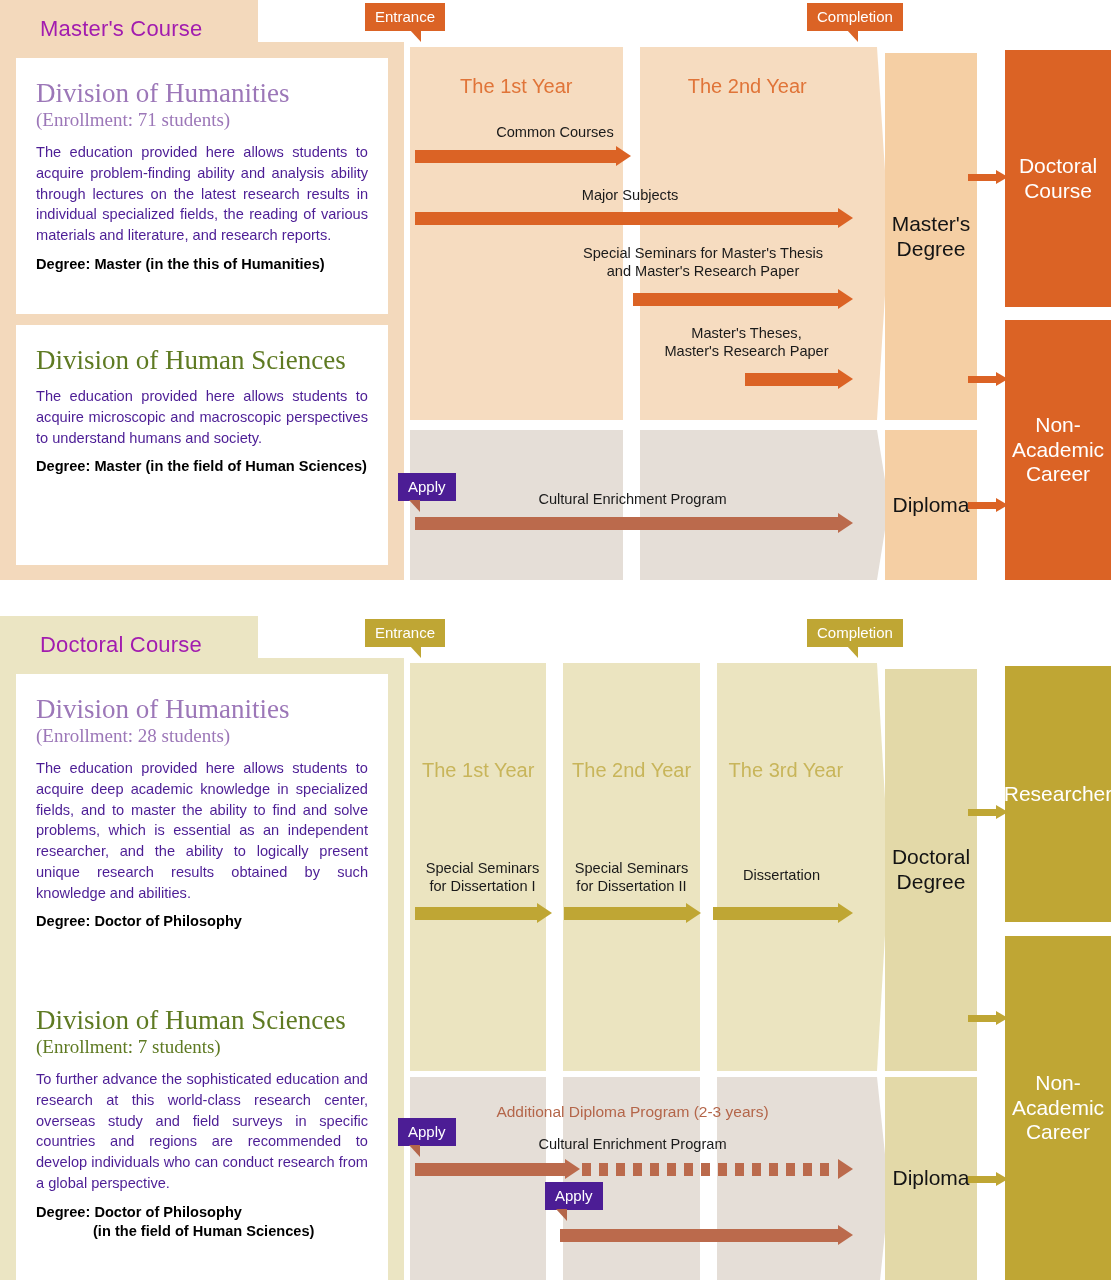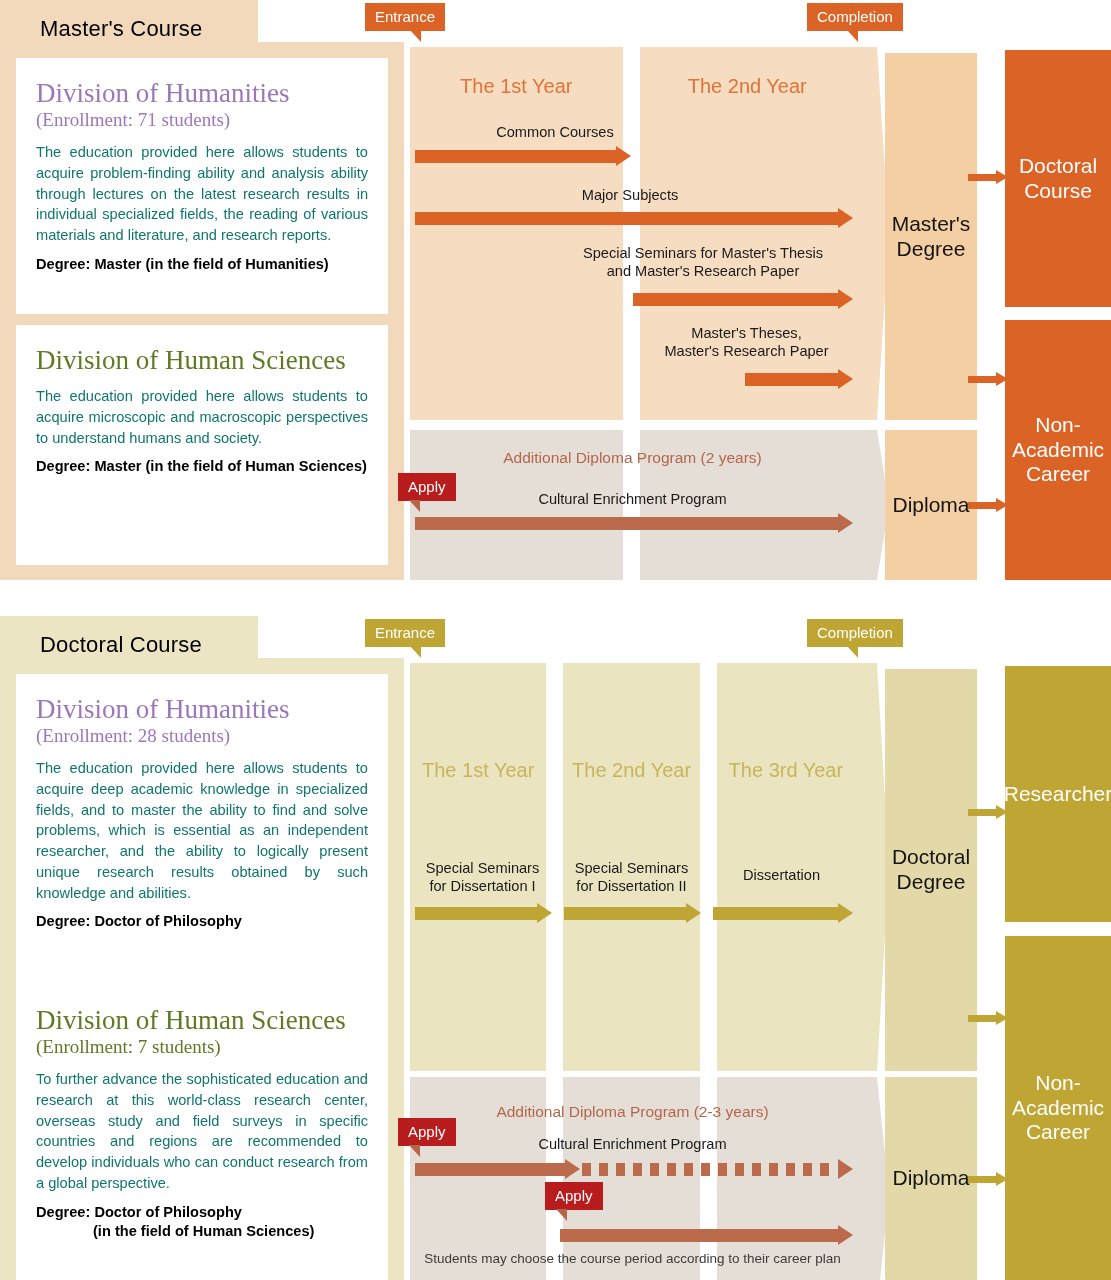--- a/index.html
+++ b/index.html
@@ -11,41 +11,41 @@
   .section{position:absolute;left:0;width:1111px;}
   
   .sec-bg{position:absolute;left:0;top:0;}
   .sec-bg.master{background:#F3D9BC;}
   .sec-bg.doctor{background:#EBE5C3;}
 
   
   .sec-title{
     position:absolute;left:0;top:0;height:58px;width:258px;
     display:flex;align-items:center;
-    font-size:22px;color:#000000;padding-left:40px;box-sizing:border-box;
+    font-size:22px;color:#a21caf;padding-left:40px;box-sizing:border-box;
     letter-spacing:.2px;
   }
   .notch{position:absolute;background:#ffffff;}
 
   
   .card{
     position:absolute;background:#ffffff;box-sizing:border-box;
     padding:20px 20px 16px 20px;
   }
   .card h3{
     margin:0;font-family:"Liberation Serif", serif;font-weight:400;
     font-size:27px;line-height:1.12;
   }
   .card .enroll{
     font-family:"Liberation Serif", serif;font-size:19px;margin-top:1px;
   }
   .hum h3,.hum .enroll{color:#9C77B8;}
   .hsci h3,.hsci .enroll{color:#5E7A22;}
   .card p{
-    margin:11px 0 0 0;font-size:14.6px;line-height:1.42;color:#0f766e;
+    margin:11px 0 0 0;font-size:14.6px;line-height:1.42;color:#4c1d95;
     text-align:justify;text-justify:inter-word;hyphens:none;
   }
   .card .degree{
     margin-top:9px;font-size:14.6px;font-weight:bold;color:#000;line-height:1.35;
   }
   .card .degree .ind{display:block;padding-left:57px;}
 
   
   .panel{position:absolute;box-sizing:border-box;}
   .panel .chev{position:absolute;top:0;right:-34px;width:34px;height:100%;}
@@ -87,21 +87,21 @@
 
   
   .tag{position:absolute;color:#fff;font-size:15px;padding:5px 10px 6px 10px;
        box-sizing:border-box;white-space:nowrap;}
   .tag .tail{position:absolute;bottom:-11px;width:0;height:0;
        border-left:11px solid transparent;border-right:0 solid transparent;}
   .tag.t-orange{background:#DB6325;}
   .tag.t-orange .tail{border-top:12px solid #DB6325;}
   .tag.t-olive{background:#BFA634;}
   .tag.t-olive .tail{border-top:12px solid #BFA634;}
-  .tag.t-brick{background:#b91c1c;}
+  .tag.t-brick{background:#4c1d95;}
   .tag.t-brick .tail{border-top:12px solid #B4664A;}
 
   
   .obox{position:absolute;display:flex;align-items:center;justify-content:center;
         text-align:center;box-sizing:border-box;line-height:1.18;}
   .obox.light{font-size:21px;color:#141414;}
   .obox.solid{font-size:21px;color:#ffffff;}
   .m-light{background:#F5CFA4;}
   .m-solid{background:#DB6325;}
   .d-light{background:#E3D9A8;}
@@ -126,21 +126,21 @@
 
   <div class="sec-bg master" style="width:404px;height:580px;"></div>
   <div class="notch" style="left:258px;top:0;width:146px;height:42px;"></div>
 
   <div class="sec-title">Master's Course</div>
 
   <div class="card hum" style="left:16px;top:58px;width:372px;height:256px;">
     <h3>Division of Humanities</h3>
     <div class="enroll">(Enrollment: 71 students)</div>
     <p>The education provided here allows students to acquire problem-finding ability and analysis ability through lectures on the latest research results in individual specialized fields, the reading of various materials and literature, and research reports.</p>
-    <div class="degree">Degree: Master (in the field of Humanities)</div>
+    <div class="degree">Degree: Master (in the this of Humanities)</div>
   </div>
 
   <div class="card hsci" style="left:16px;top:325px;width:372px;height:240px;">
     <h3>Division of Human Sciences</h3>
     <p>The education provided here allows students to acquire microscopic and macroscopic perspectives to understand humans and society.</p>
     <div class="degree">Degree: Master (in the field of Human Sciences)</div>
   </div>
 
   <div class="panel master-panel" style="left:410px;top:47px;width:445px;height:373px;">
     <div class="cols">
@@ -183,21 +183,20 @@
   </div>
 
   <div class="panel dip-panel" style="left:410px;top:430px;width:445px;height:150px;">
     <div class="cols">
       <div class="col" style="width:219px;"></div>
       <div class="col" style="width:222px;"></div>
     </div>
     <svg class="chev" viewBox="0 0 34 150" preserveAspectRatio="none">
       <polygon points="0,0 22,0 34,75 22,150 0,150" fill="#E5DED7"></polygon>
     </svg>
-    <div class="prog-title" style="left:0;top:19px;width:445px;">Additional Diploma Program (2 years)</div>
     <div class="alabel" style="left:0;top:60px;width:445px;">Cultural Enrichment Program</div>
     <div class="arrow thick a-brick" style="left:5px;top:83px;width:438px;">
       <div class="bar"></div>
       <div class="head"></div>
     </div>
   </div>
 
   <div class="tag t-orange" style="left:365px;top:3px;">
     <span>Entrance</span>
     <span class="tail" style="left:45px;"></span>
@@ -318,21 +317,20 @@
     <div class="arrow thick a-brick" style="left:413px;top:82px;width:30px;">
       <div class="bar" style="background:transparent;"></div>
       <div class="head"></div>
     </div>
 
     <div class="arrow thick a-brick" style="left:150px;top:148px;width:293px;">
       <div class="bar"></div>
       <div class="head"></div>
     </div>
 
-    <div class="footnote" style="left:0;top:174px;width:445px;text-align:center;">Students may choose the course period according to their career plan</div>
   </div>
 
   <div class="tag t-olive" style="left:365px;top:3px;">
     <span>Entrance</span>
     <span class="tail" style="left:45px;"></span>
   </div>
   <div class="tag t-olive" style="left:807px;top:3px;">
     <span>Completion</span>
     <span class="tail" style="left:40px;"></span>
   </div>

